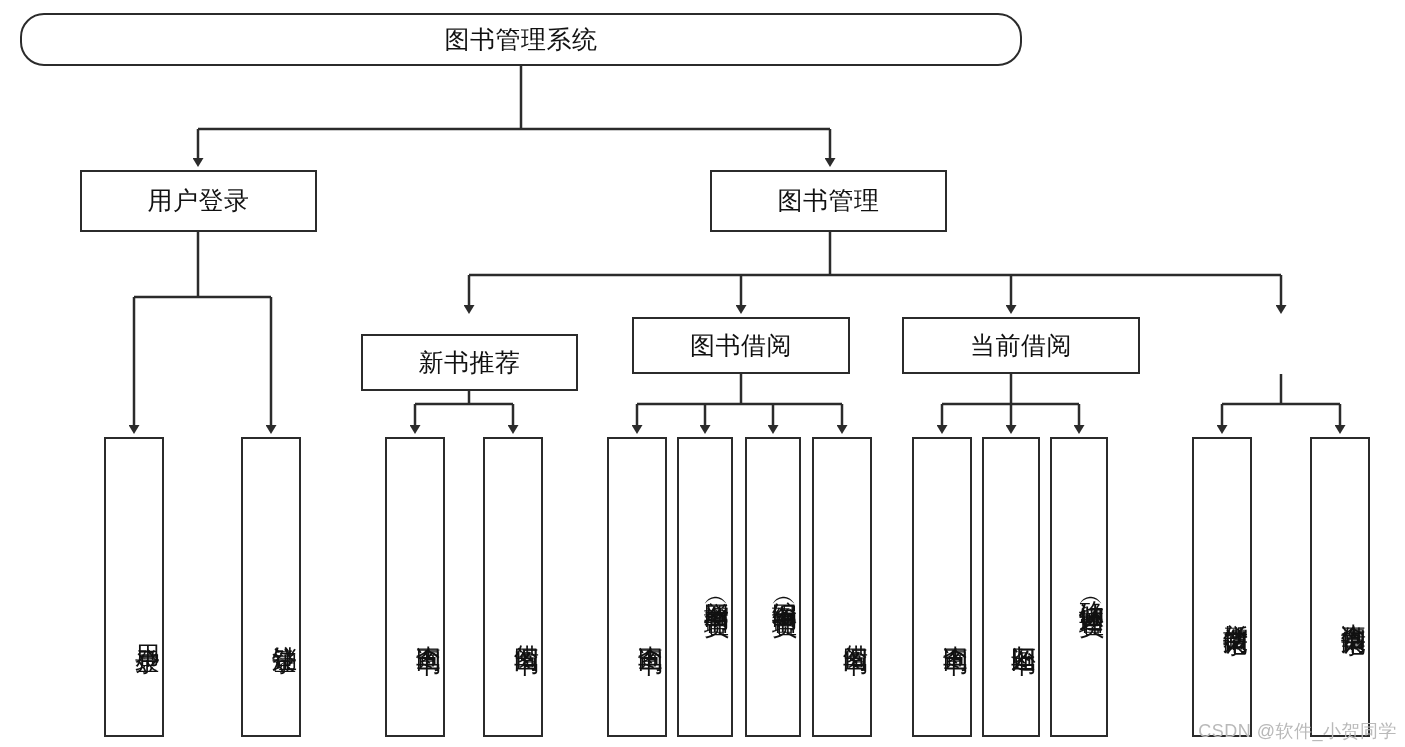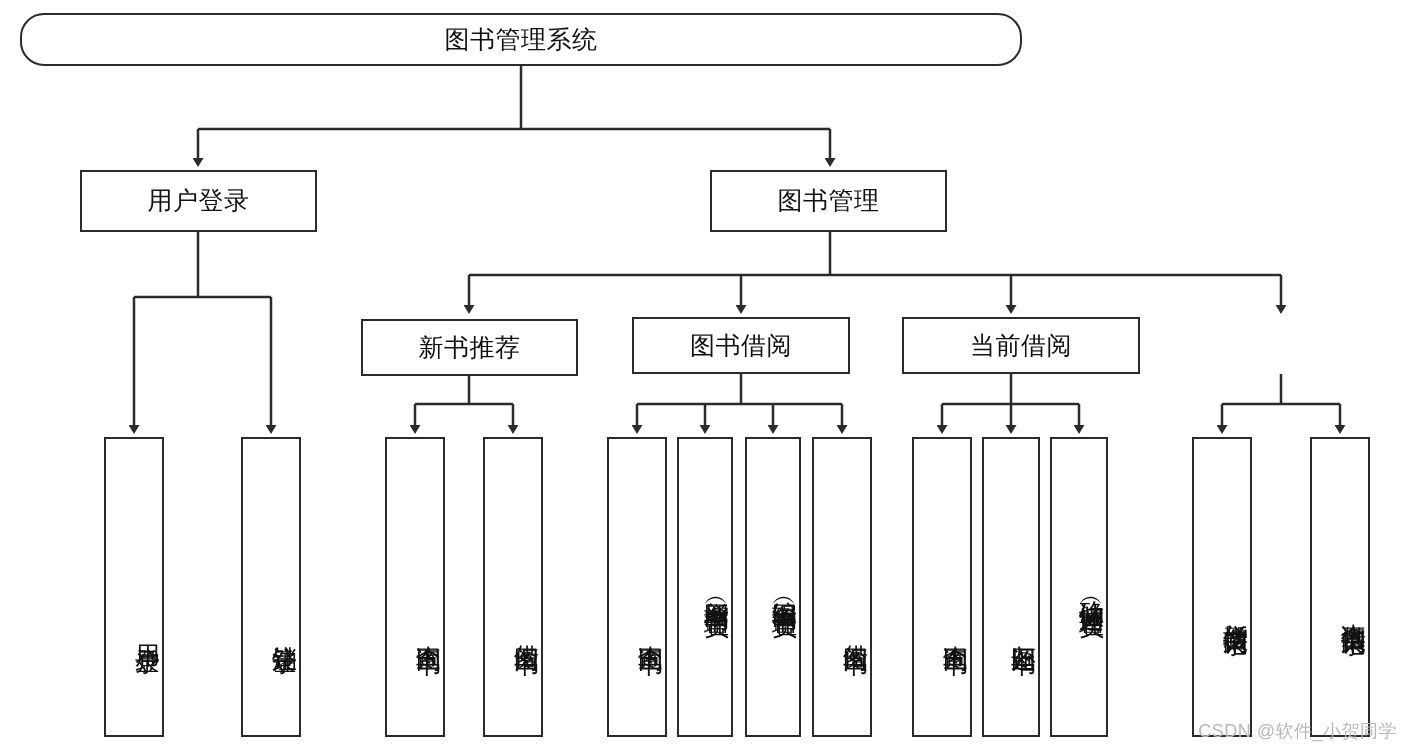--- a/index.html
+++ b/index.html
@@ -134,21 +134,21 @@
     <span>图书管理系统</span>
   </div>
 
   <div class="node node-h" style="left:80px; top:170px; width:237px; height:62px;">
     <span>用户登录</span>
   </div>
   <div class="node node-h" style="left:710px; top:170px; width:237px; height:62px;">
     <span>图书管理</span>
   </div>
 
-  <div class="node node-h" style="left:361px; top:319px; width:217px; height:57px;">
+  <div class="node node-h" style="left:361px; top:334px; width:217px; height:57px;">
     <span>新书推荐</span>
   </div>
   <div class="node node-h" style="left:632px; top:317px; width:218px; height:57px;">
     <span>图书借阅</span>
   </div>
   <div class="node node-h" style="left:902px; top:317px; width:238px; height:57px;">
     <span>当前借阅</span>
   </div>
 
   <div class="node node-v" style="left:104px; top:437px; width:60px; height:300px; padding-top:84px;">

